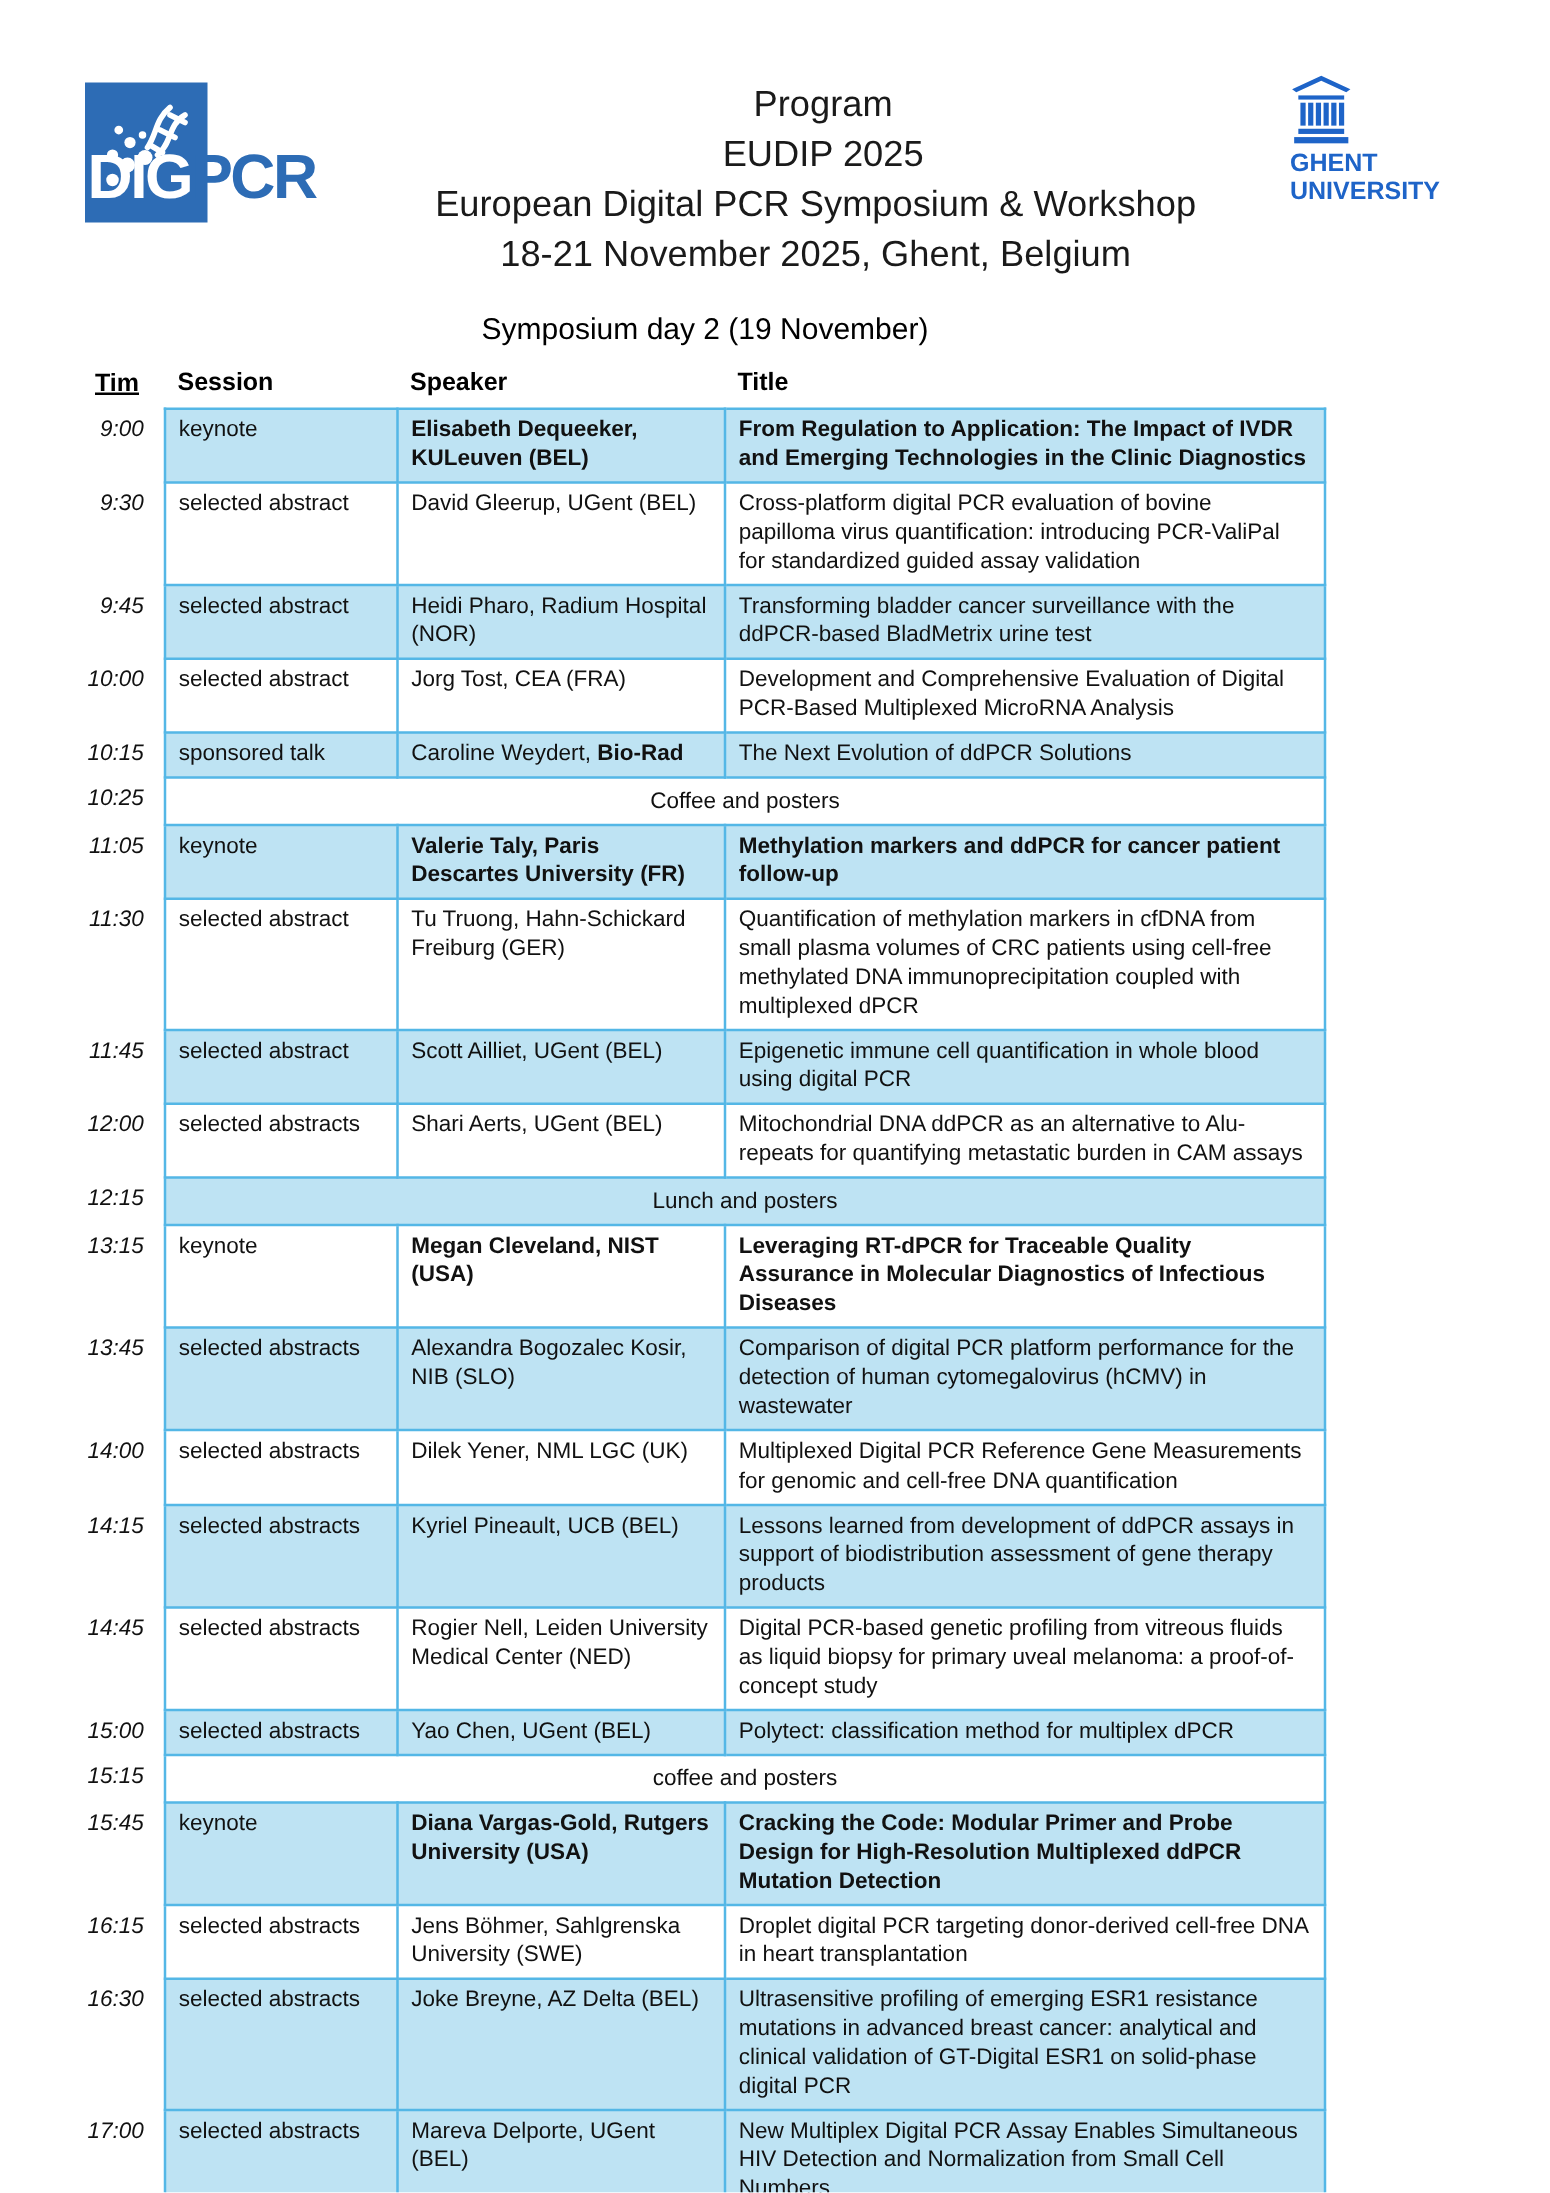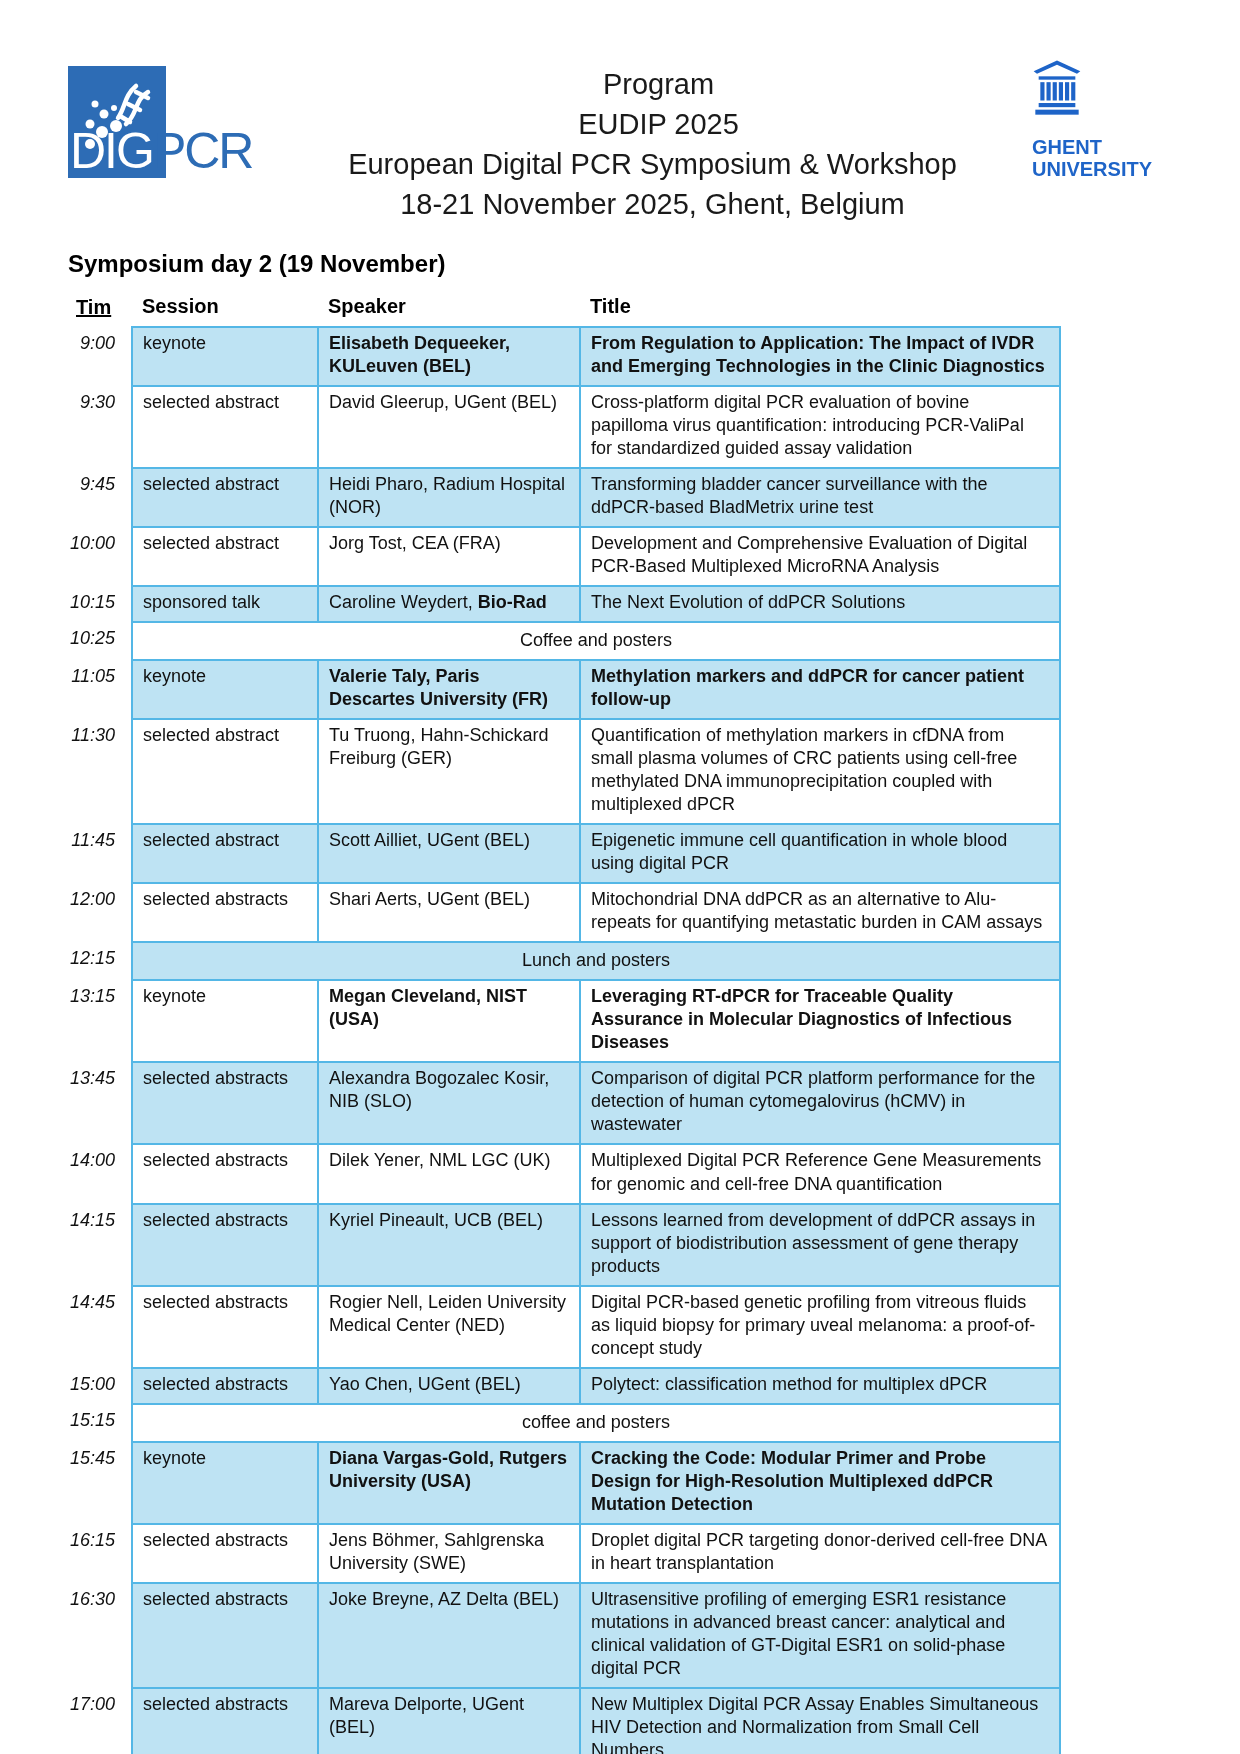--- a/index.html
+++ b/index.html
@@ -8,33 +8,33 @@
     width:1240px; height:1754px; background:#ffffff; position:relative;
     font-family:"Liberation Sans","DejaVu Sans",sans-serif; color:#111;
     padding:58px 68px 0 68px; overflow:hidden;
   }
   
   .header { display:flex; align-items:flex-start; }
   .logo-block { width:215px; position:relative; height:128px; flex:0 0 auto; }
   .digpcr-square { position:absolute; left:0; top:8px; width:98px; height:112px; background:var(--digpcr-blue,#2d6cb5); }
   .digpcr-art { position:absolute; left:0; top:8px; }
   .digpcr-word {
-    position:absolute; left:2px; top:68px; font-size:50px; font-weight:400;
+    position:absolute; left:2px; top:58px; font-size:50px; font-weight:700;
     letter-spacing:-2px; line-height:1; white-space:nowrap;
     font-family:"Liberation Sans","DejaVu Sans",sans-serif;
   }
   .digpcr-word .w { color:#ffffff; }
   .digpcr-word .b { color:var(--digpcr-blue,#2d6cb5); }
   .center-block { flex:1 1 auto; padding-top:6px; text-align:center; font-size:29px; line-height:40px; color:#1a1a1a; }
   .center-line1 { display:flex; justify-content:space-between; padding:0 28px 0 40px;flex-direction:column; }
   .ghent-block { flex:0 0 auto; width:150px; padding-top:2px; display:flex; flex-direction:column; align-items:flex-start; padding-left:10px; }
-  .ghent-text { color:var(--ghent-blue,#1e64c8); font-weight:700; font-size:20px; line-height:22px; letter-spacing:0px; margin-top:20px; }
+  .ghent-text { color:var(--ghent-blue,#1e64c8); font-weight:700; font-size:20px; line-height:22px; letter-spacing:0px; margin-top:4px; }
   
   .content { width:992px; margin-top:26px; }
-  .sched-title { text-align:left; font-weight:700; font-size:24px; margin-bottom:14px; color:#000; }
+  .sched-title { text-align:center; font-weight:400; font-size:24px; margin-bottom:14px; color:#000; }
   table.sched { border-collapse:collapse; table-layout:fixed; width:992px; font-size:18px; line-height:1.28; }
   table.sched th {
     border:none; text-align:left; font-weight:700; font-size:20px; color:#000;
     padding:2px 10px 6px 10px; vertical-align:bottom;
   }
   table.sched th.h-time { padding-left:8px;text-decoration:underline; }
   table.sched td { vertical-align:top; }
   td.time {
     border:none; font-style:italic; text-align:right; padding:5px 16px 5px 0;
     width:64px; font-size:18px; color:#111;

